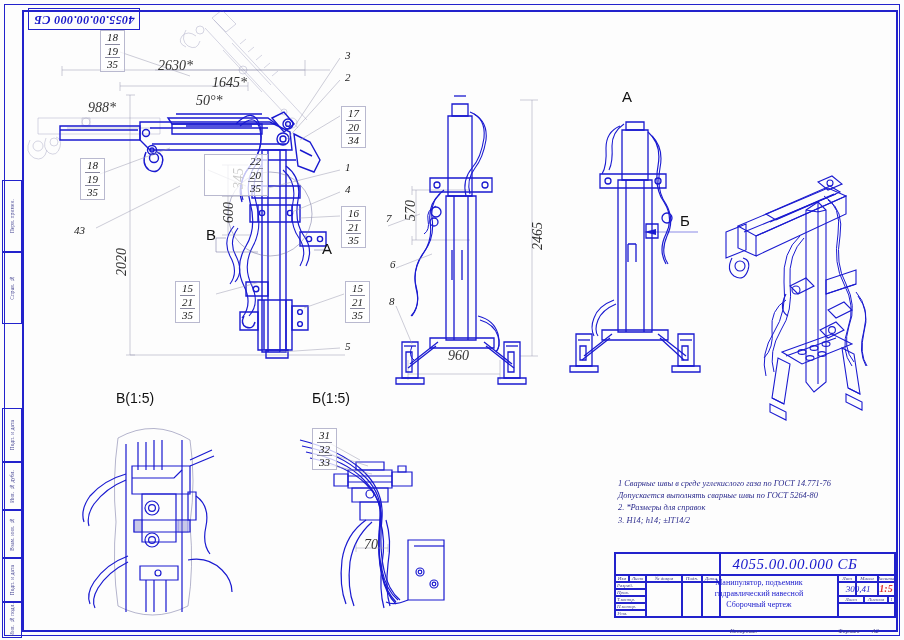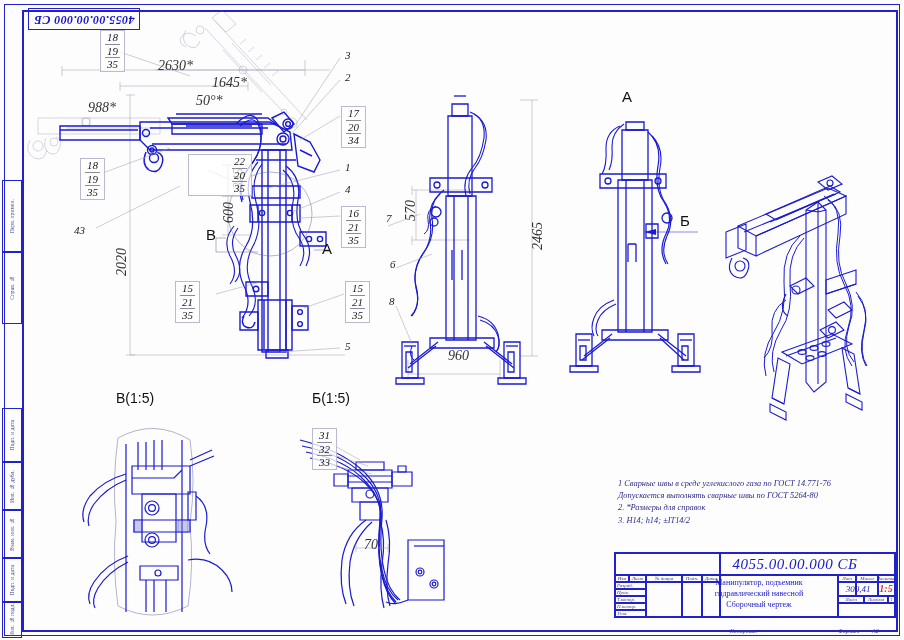--- a/index.html
+++ b/index.html
@@ -448,21 +448,21 @@
   <div class="stack" style="left:100px;top:30px;">
     <div>18</div>
     <div>19</div>
     <div>35</div>
   </div>
   <div class="stack" style="left:80px;top:158px;">
     <div>18</div>
     <div>19</div>
     <div>35</div>
   </div>
-  <div class="stack" style="left:188px;top:154px;padding-left:43px;">
+  <div class="stack" style="left:204px;top:154px;padding-left:43px;">
     <div>22</div>
     <div>20</div>
     <div>35</div>
   </div>
   <div class="stack" style="left:341px;top:106px;">
     <div>17</div>
     <div>20</div>
     <div>34</div>
   </div>
   <div class="stack" style="left:341px;top:206px;">

